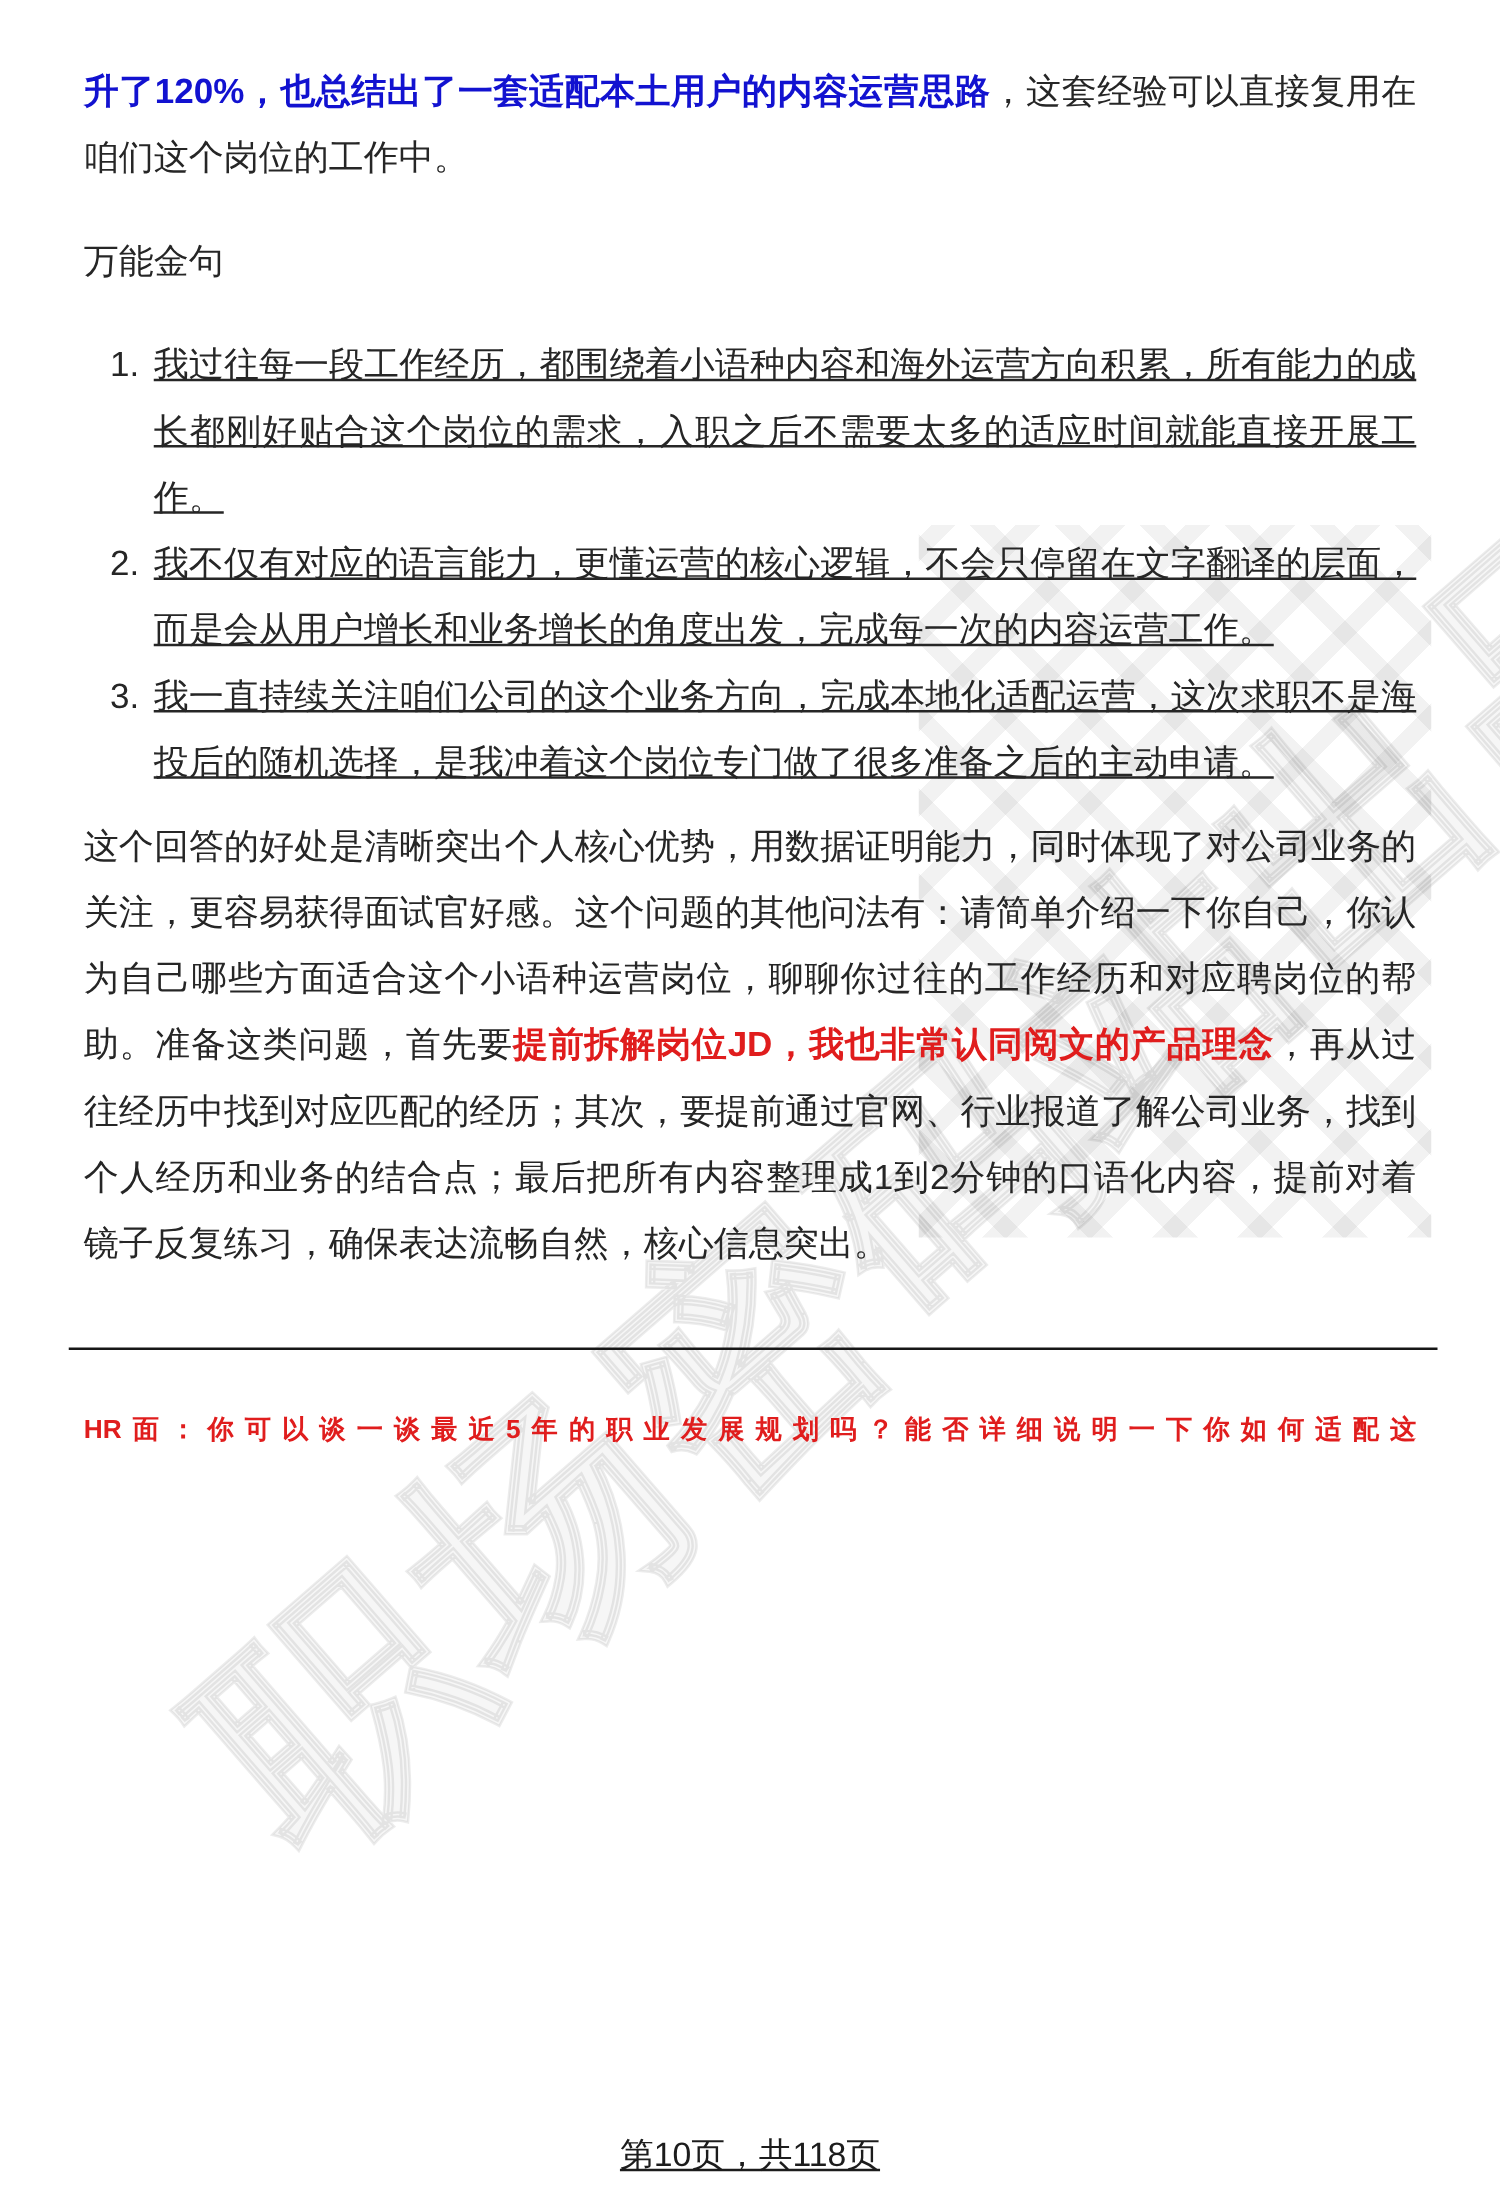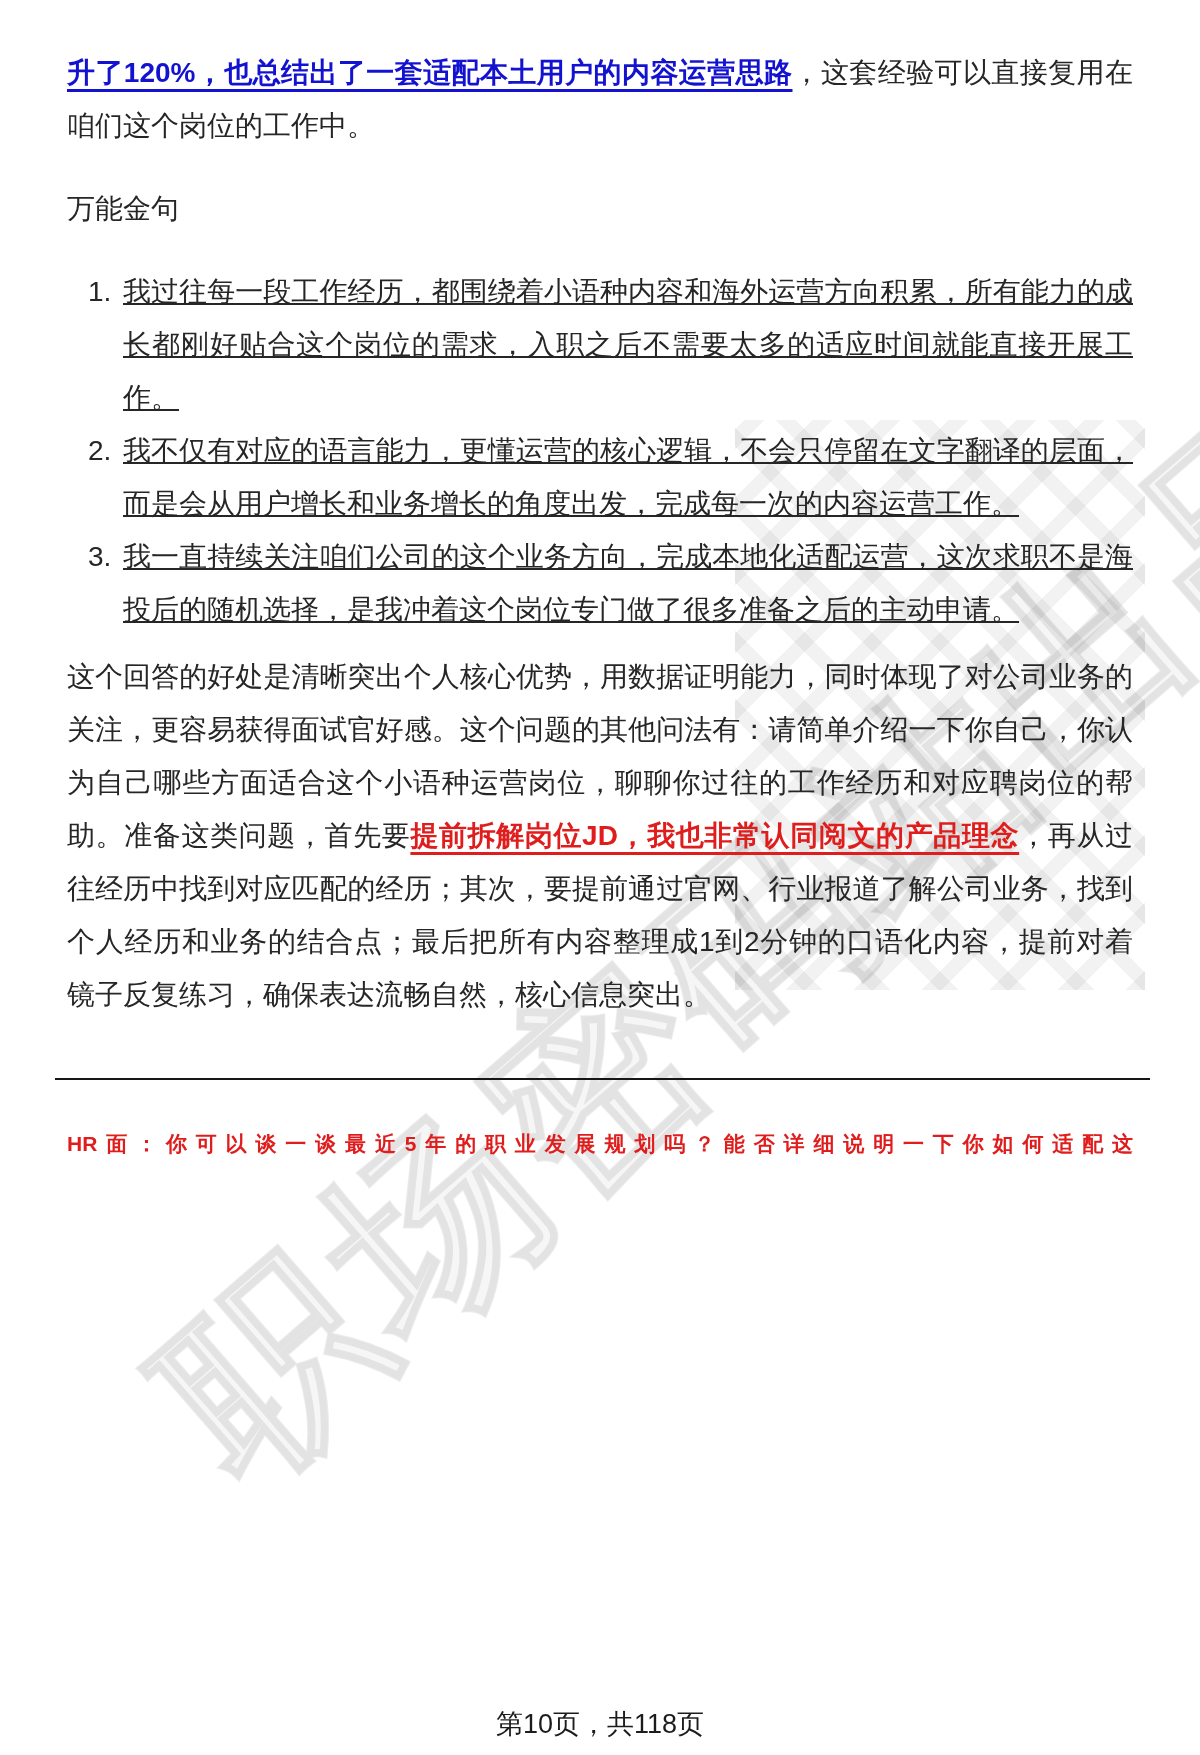--- a/index.html
+++ b/index.html
@@ -41,41 +41,40 @@
     position: relative; padding-left: 56px; counter-increment: item;
   }
   ol.golden li::before {
     content: counter(item) ".";
     position: absolute; left: 21px; top: 0;
   }
 
   .run-normal { color: #262626; }
   .run-blue, .run-green, .run-red {
     font-weight: bold;
-    text-decoration: underline;
     text-decoration-thickness: 2.5px;
     text-underline-offset: 7px;
   }
   .run-blue  { color: var(--c-blue); text-decoration-color: var(--c-blue); }
   .run-green { color: var(--c-green); text-decoration-color: var(--c-green); }
   .run-red   { color: var(--c-red); text-decoration-color: var(--c-red); }
 
   hr.divider {
     border: none; border-top: 2px solid #161616;
     margin: 57px -17px 0 -12px;
   }
   p.hr-question {
     margin-top: 43px;
     color: var(--c-red); font-weight: bold; font-size: 21px; line-height: 42px;
     text-align: justify; text-align-last: justify; text-justify: inter-ideograph;
   }
 
   .footer {
     position: absolute; left: 0; right: 0; bottom: 13px; z-index: 1;
-    text-align: center; font-size: 27px; color: #1c1c1c;
+    text-align: center; font-size: 27px; color: #1c1c1c; text-decoration: underline;
   }
 </style>
 </head>
 <body style="--c-blue: #1212D0; --c-green: #1E9E1E; --c-red: #E01D1D;">
 
 <div class="watermark">
   <div class="watermark-text">职场密码站出品</div>
   <div class="watermark-lattice"></div>
 </div>
 

